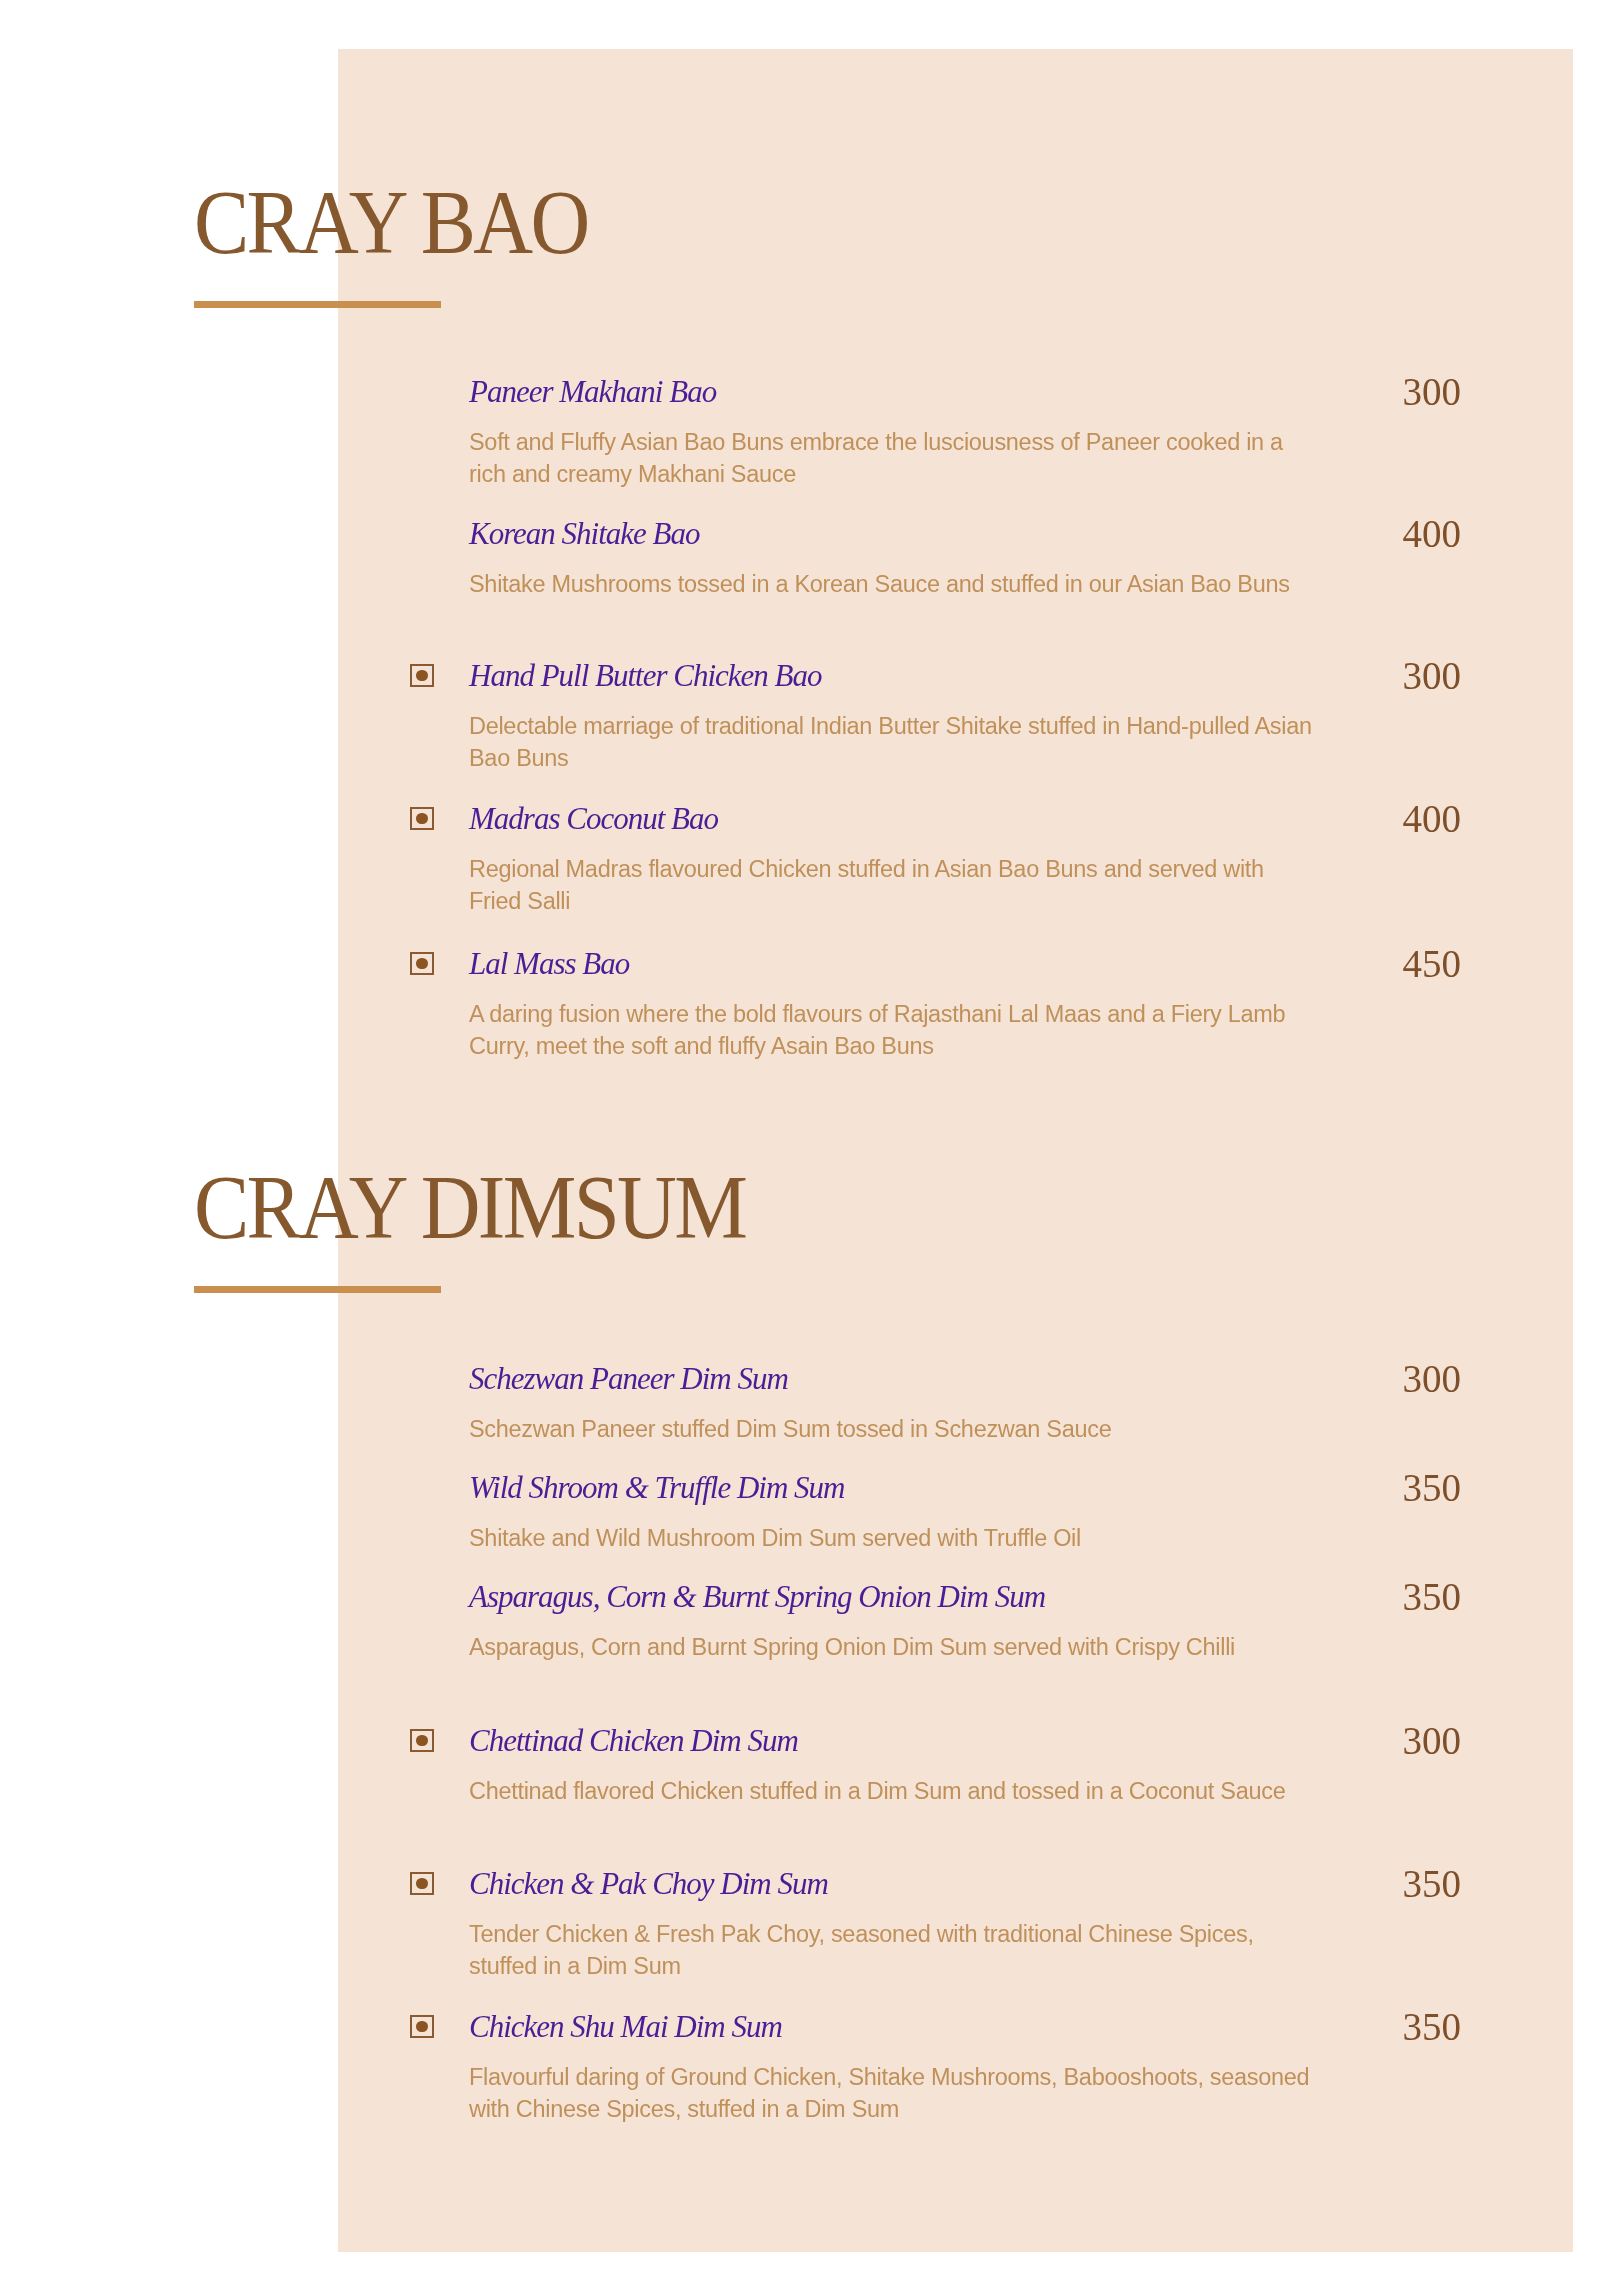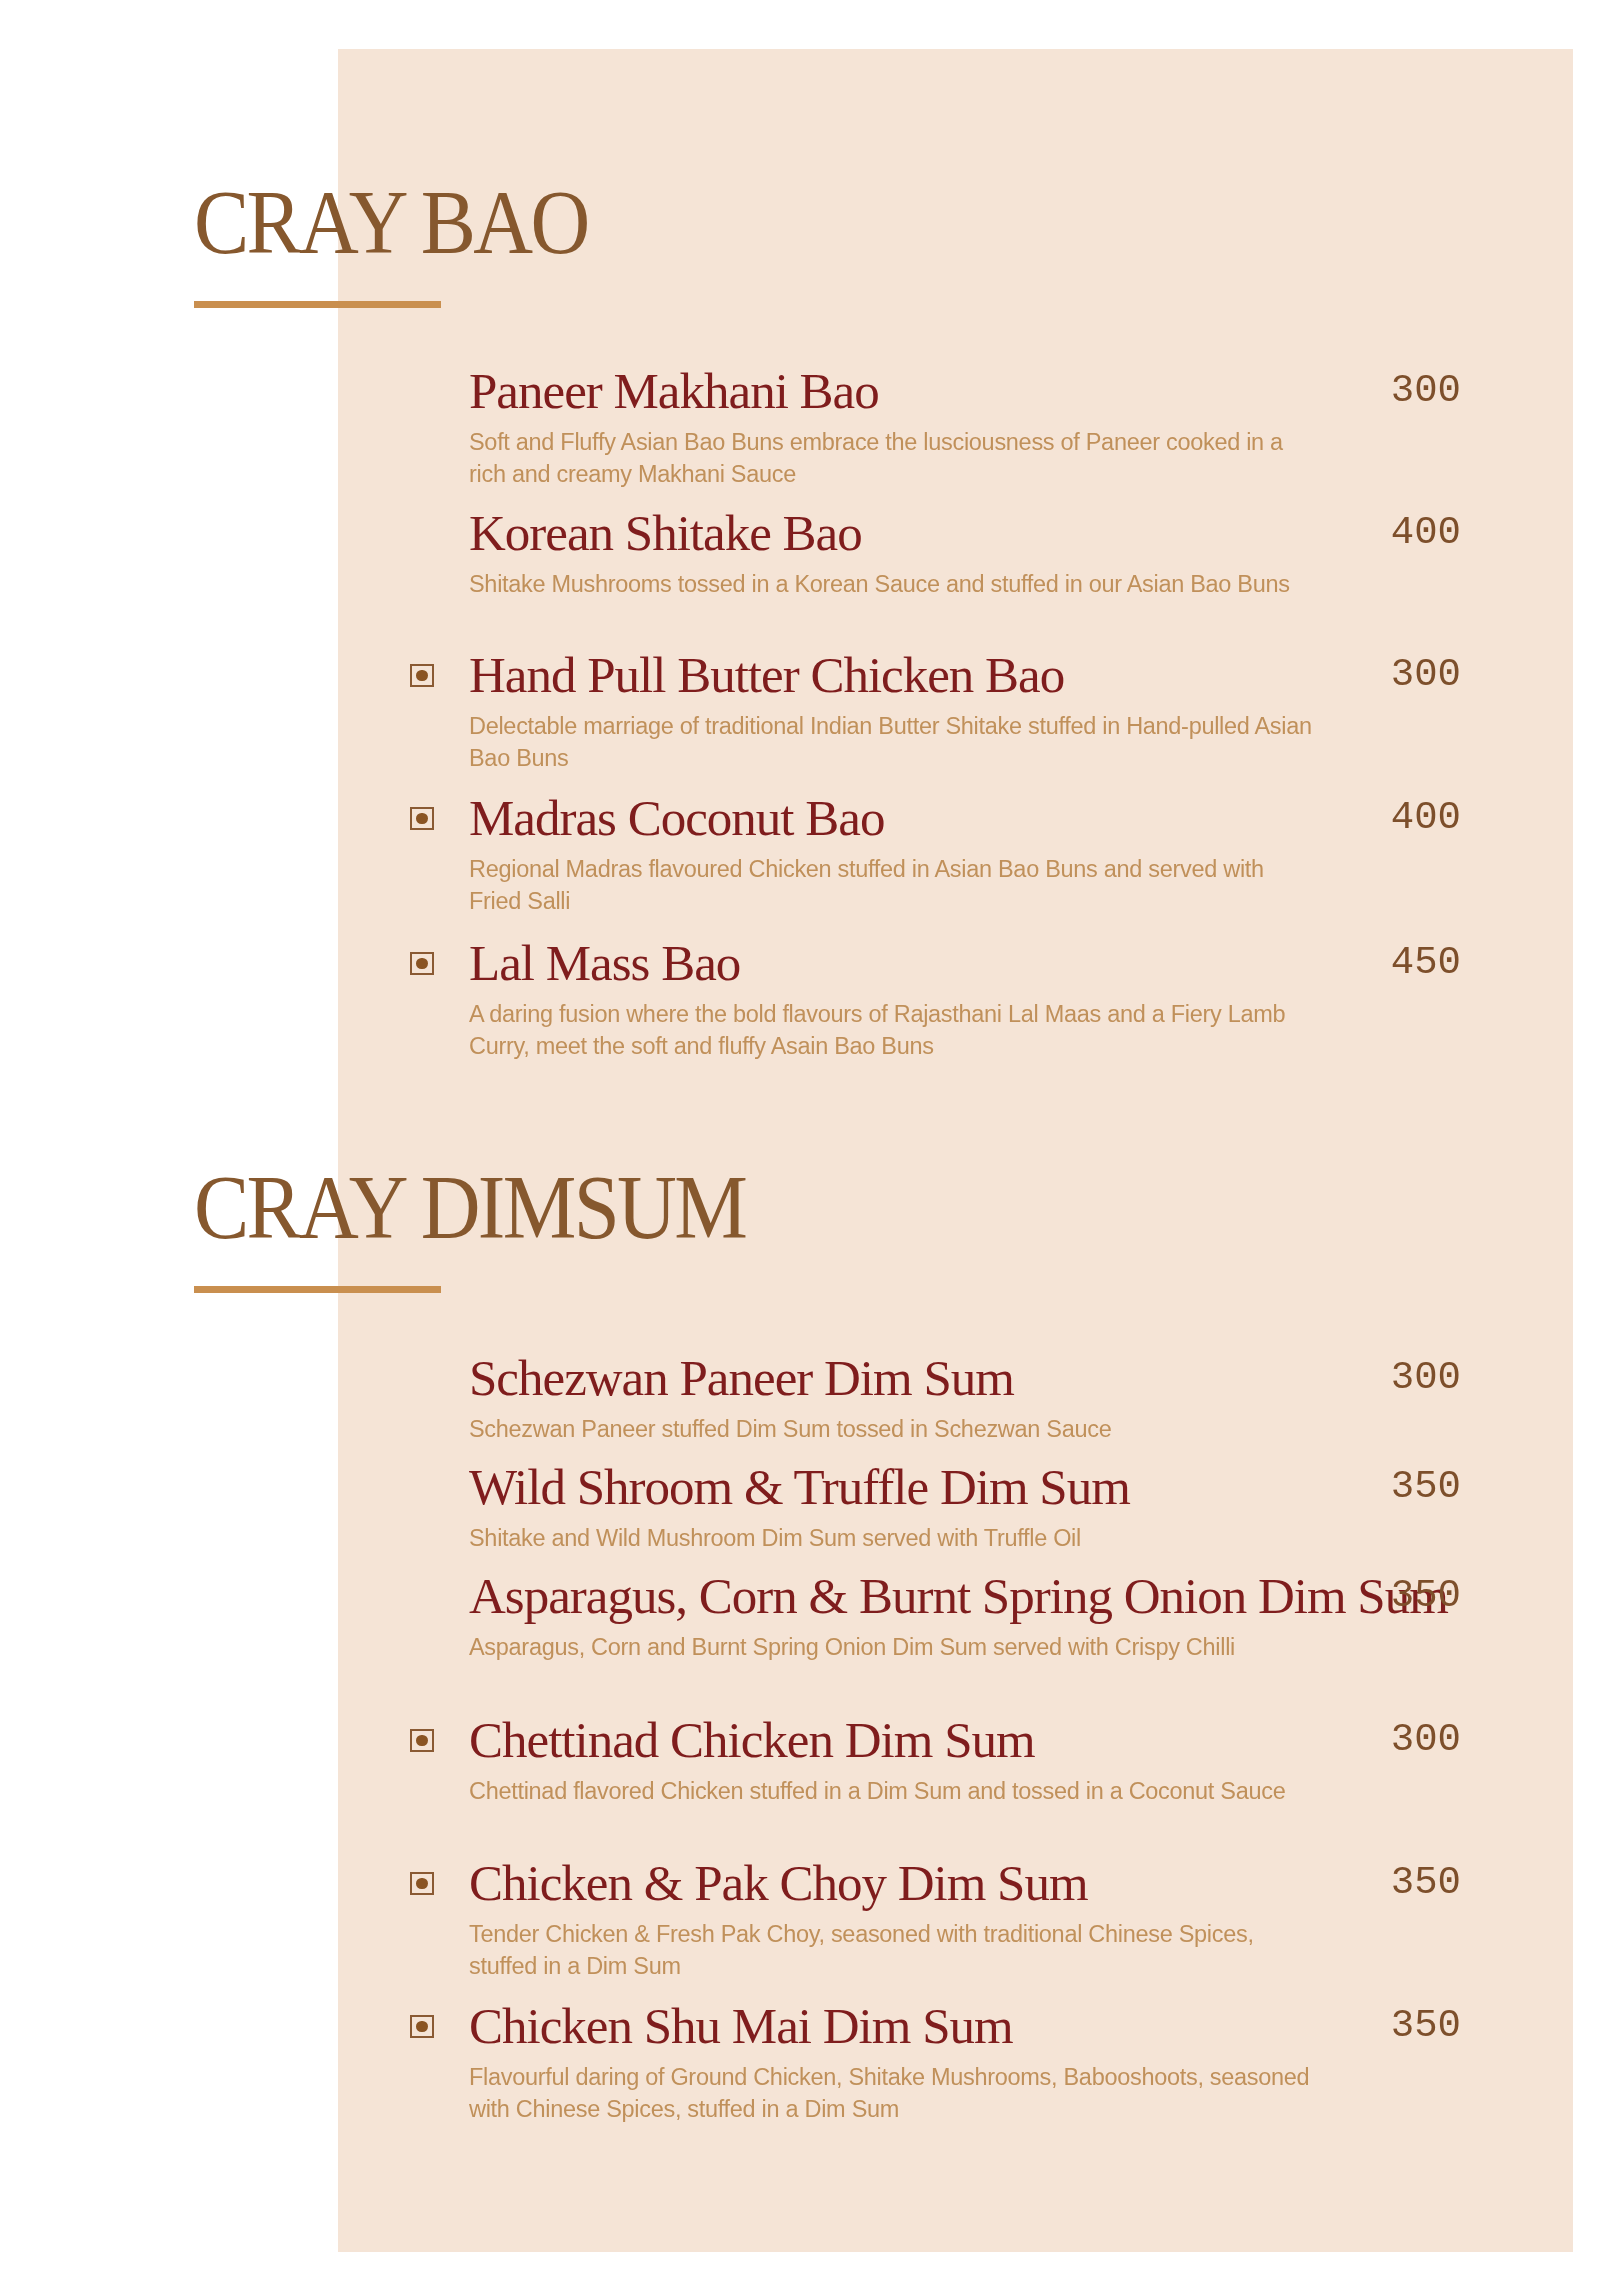--- a/index.html
+++ b/index.html
@@ -64,31 +64,32 @@
       width: 11.8px;
       height: 11.8px;
       border-radius: 50%;
       background: #8a5423;
     }
     .item-name {
       position: absolute;
       left: 59px;
       top: 0;
       font-family: "Liberation Serif", "DejaVu Serif", serif;
-      font-size: 51px;
-      color: #7f1d1d;
+      font-size: 31px;
+      color: #4c1d95;
       letter-spacing: -1px;
       line-height: 43px;
       white-space: nowrap;
+      font-style: italic;
     }
     .item-price {
       position: absolute;
       right: 0;
       top: 0;
-      font-family: Liberation Mono, monospace;
+      font-family: Liberation Serif, serif;
       font-size: 39px;
       color: #7d4f2b;
       line-height: 43px;
       text-align: right;
     }
     .item-desc {
       position: absolute;
       left: 59px;
       top: 43px;
       width: 843px;

